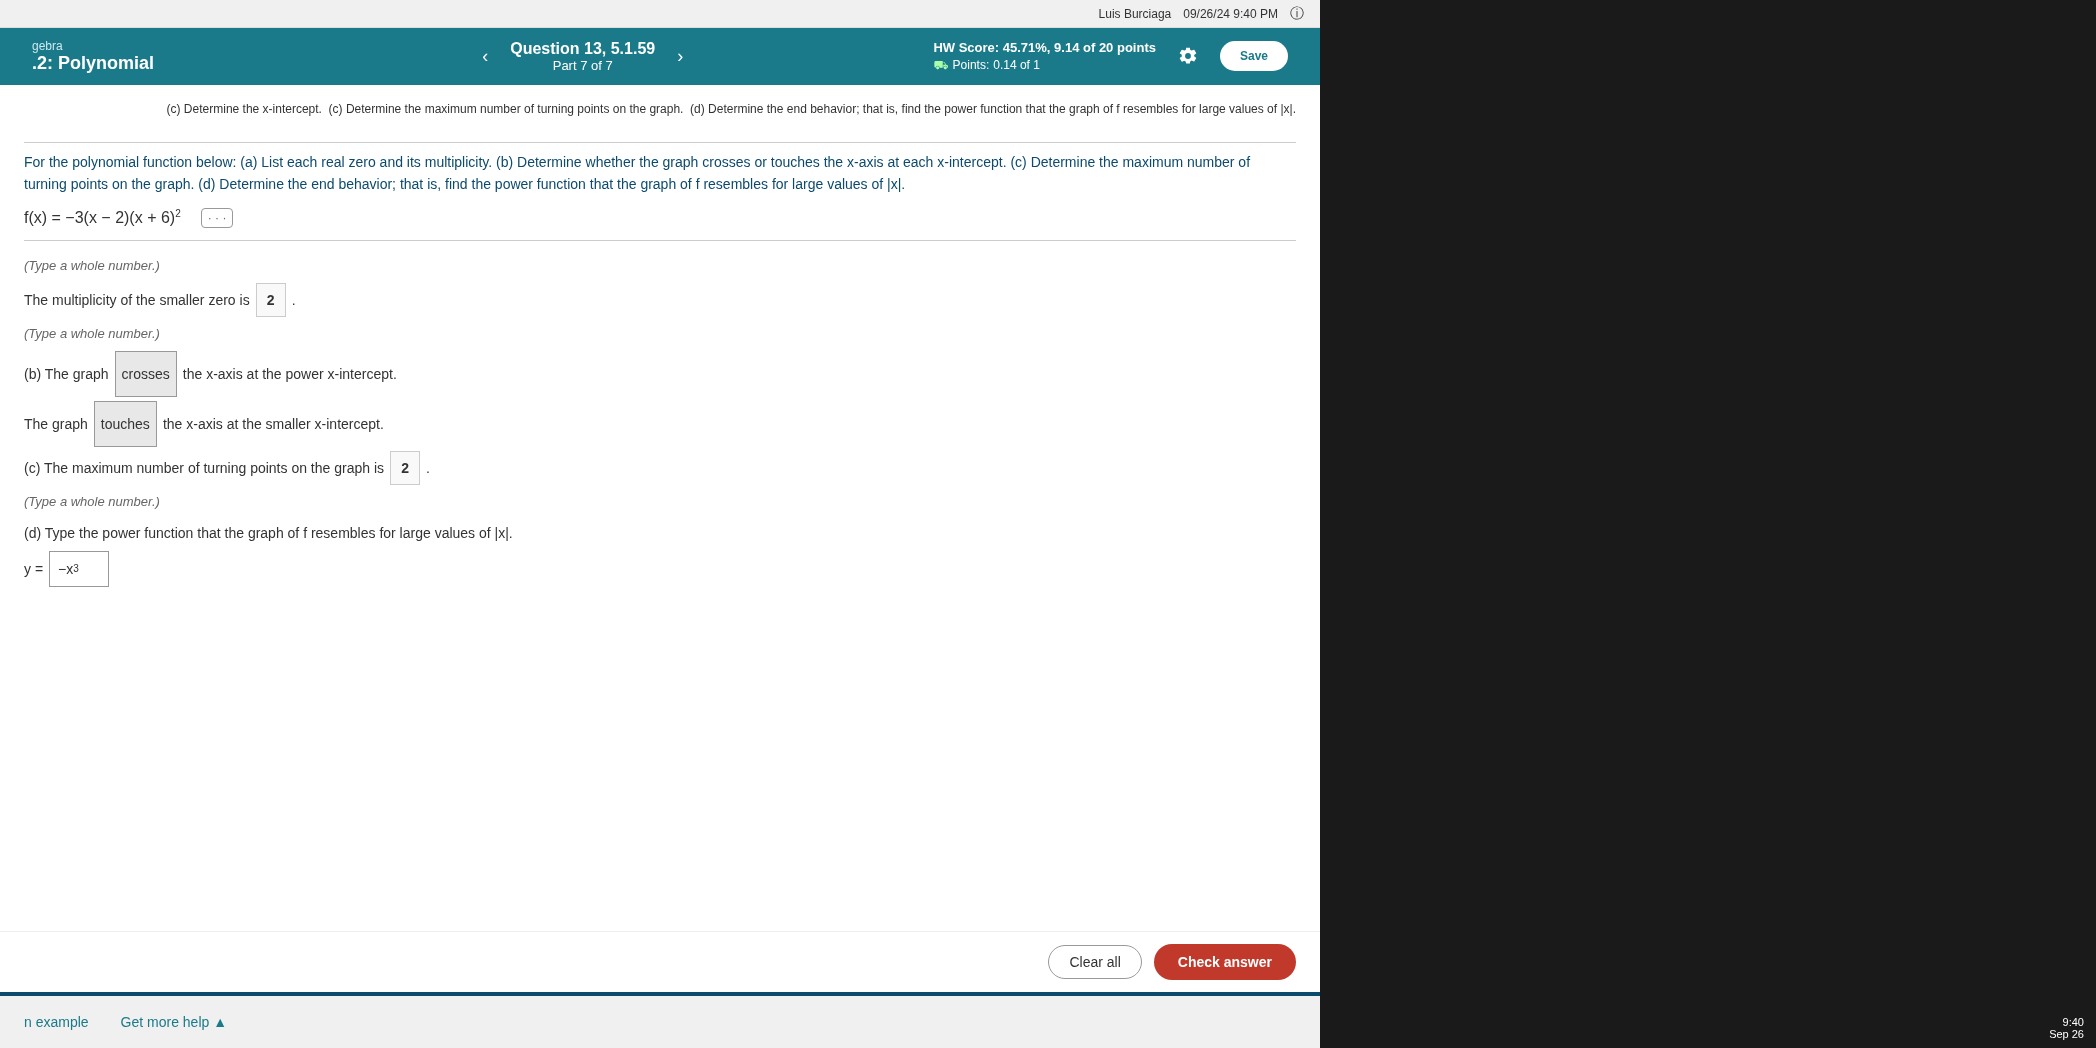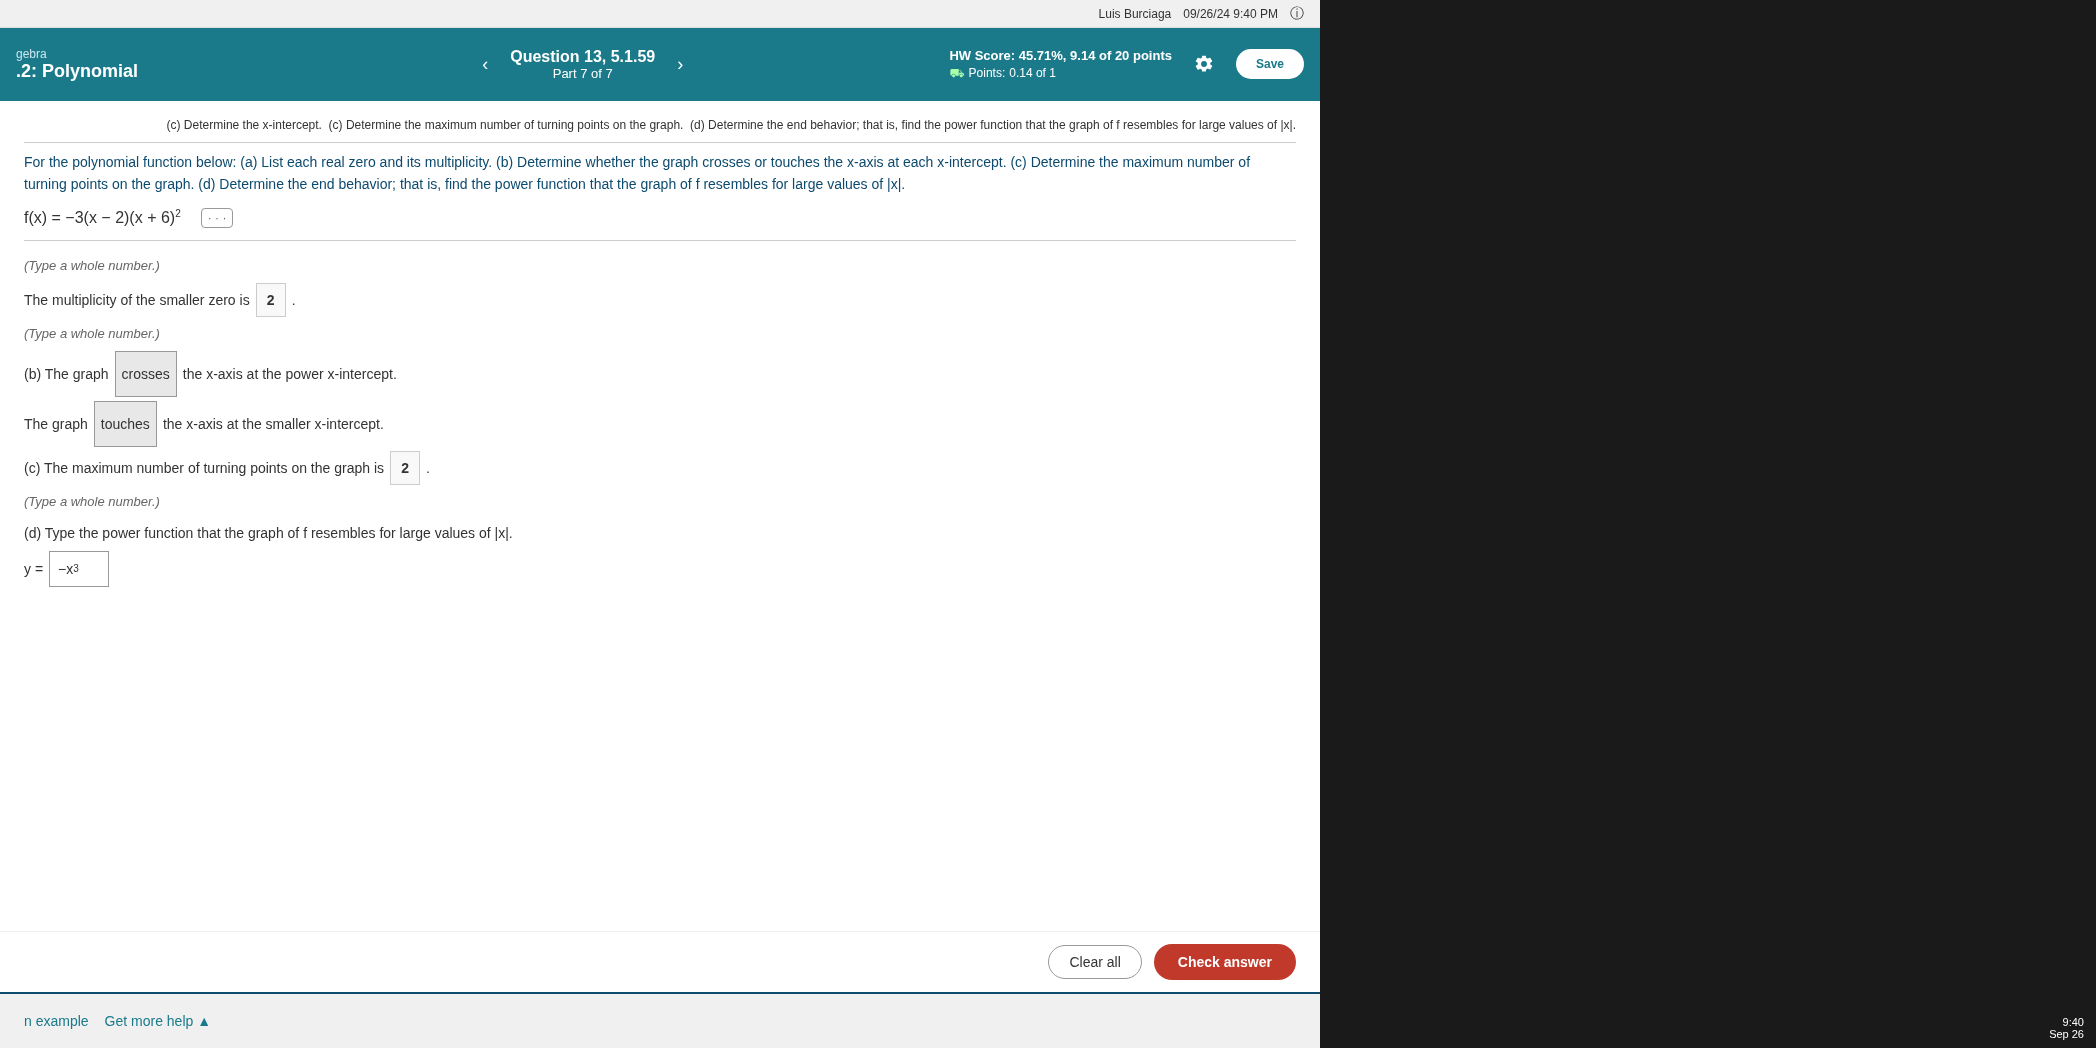--- a/index.html
+++ b/index.html
@@ -31,24 +31,24 @@
       padding: 0 16px;
       font-size: 12px;
       color: #333;
       gap: 12px;
       border-bottom: 1px solid #ddd;
     }
 
     
     .header {
       background: #1a7a8a;
-      height: 73px;
-      display: flex;
-      align-items: center;
-      padding: 0 16px;
+      height: 57px;
+      display: flex;
+      align-items: center;
+      padding: 0 32px;
       gap: 16px;
     }
 
     .header-left {
       color: white;
       font-size: 18px;
       font-weight: bold;
       min-width: 200px;
     }
 
@@ -140,21 +140,21 @@
     }
 
     
     .instructions {
       font-size: 12px;
       color: #333;
       text-align: right;
       line-height: 1.4;
       margin-bottom: 8px;
       border-bottom: 1px solid #ccc;
-      padding-bottom: 8px;
+      padding-bottom: 24px;
     }
 
     .question-text {
       font-size: 14px;
       color: #0c4a6e;
       line-height: 1.6;
       margin-bottom: 12px;
     }
 
     .function-display {
@@ -240,22 +240,22 @@
       cursor: pointer;
     }
 
     
     .footer {
       background: #f0f0f0;
       height: 56px;
       display: flex;
       align-items: center;
       padding: 0 24px;
-      gap: 16px;
-      border-top: 2px solid #0c4a6e;
+      gap: 32px;
+      border-top: 4px solid #0c4a6e;
     }
 
     .footer-link {
       font-size: 14px;
       color: #1a7a8a;
       cursor: pointer;
       text-decoration: none;
     }
 
     

